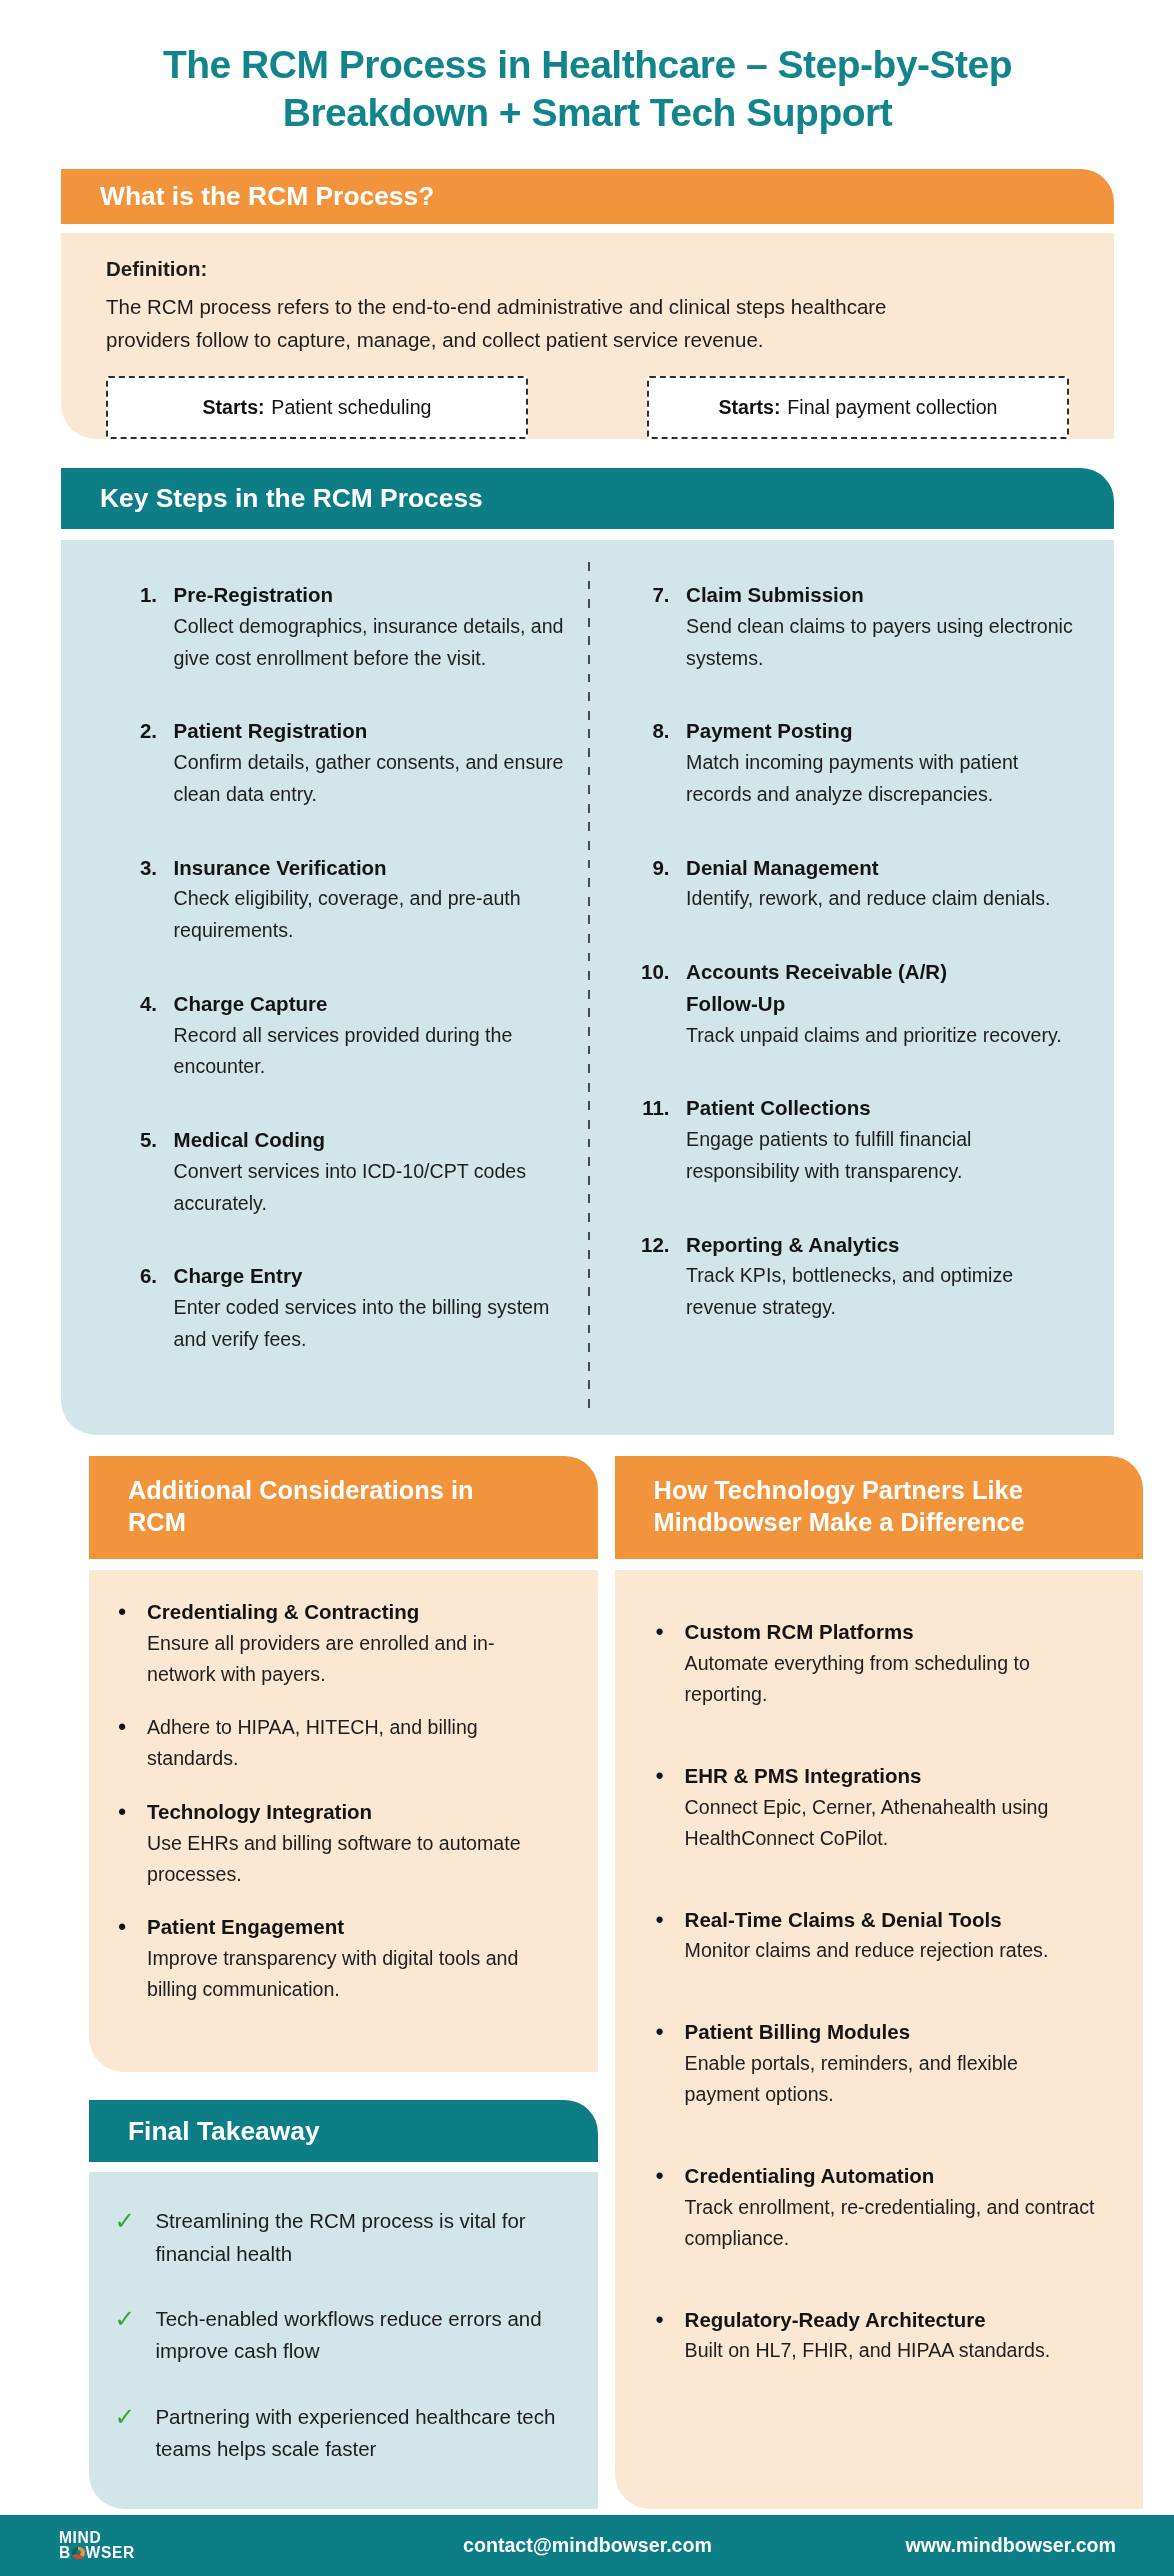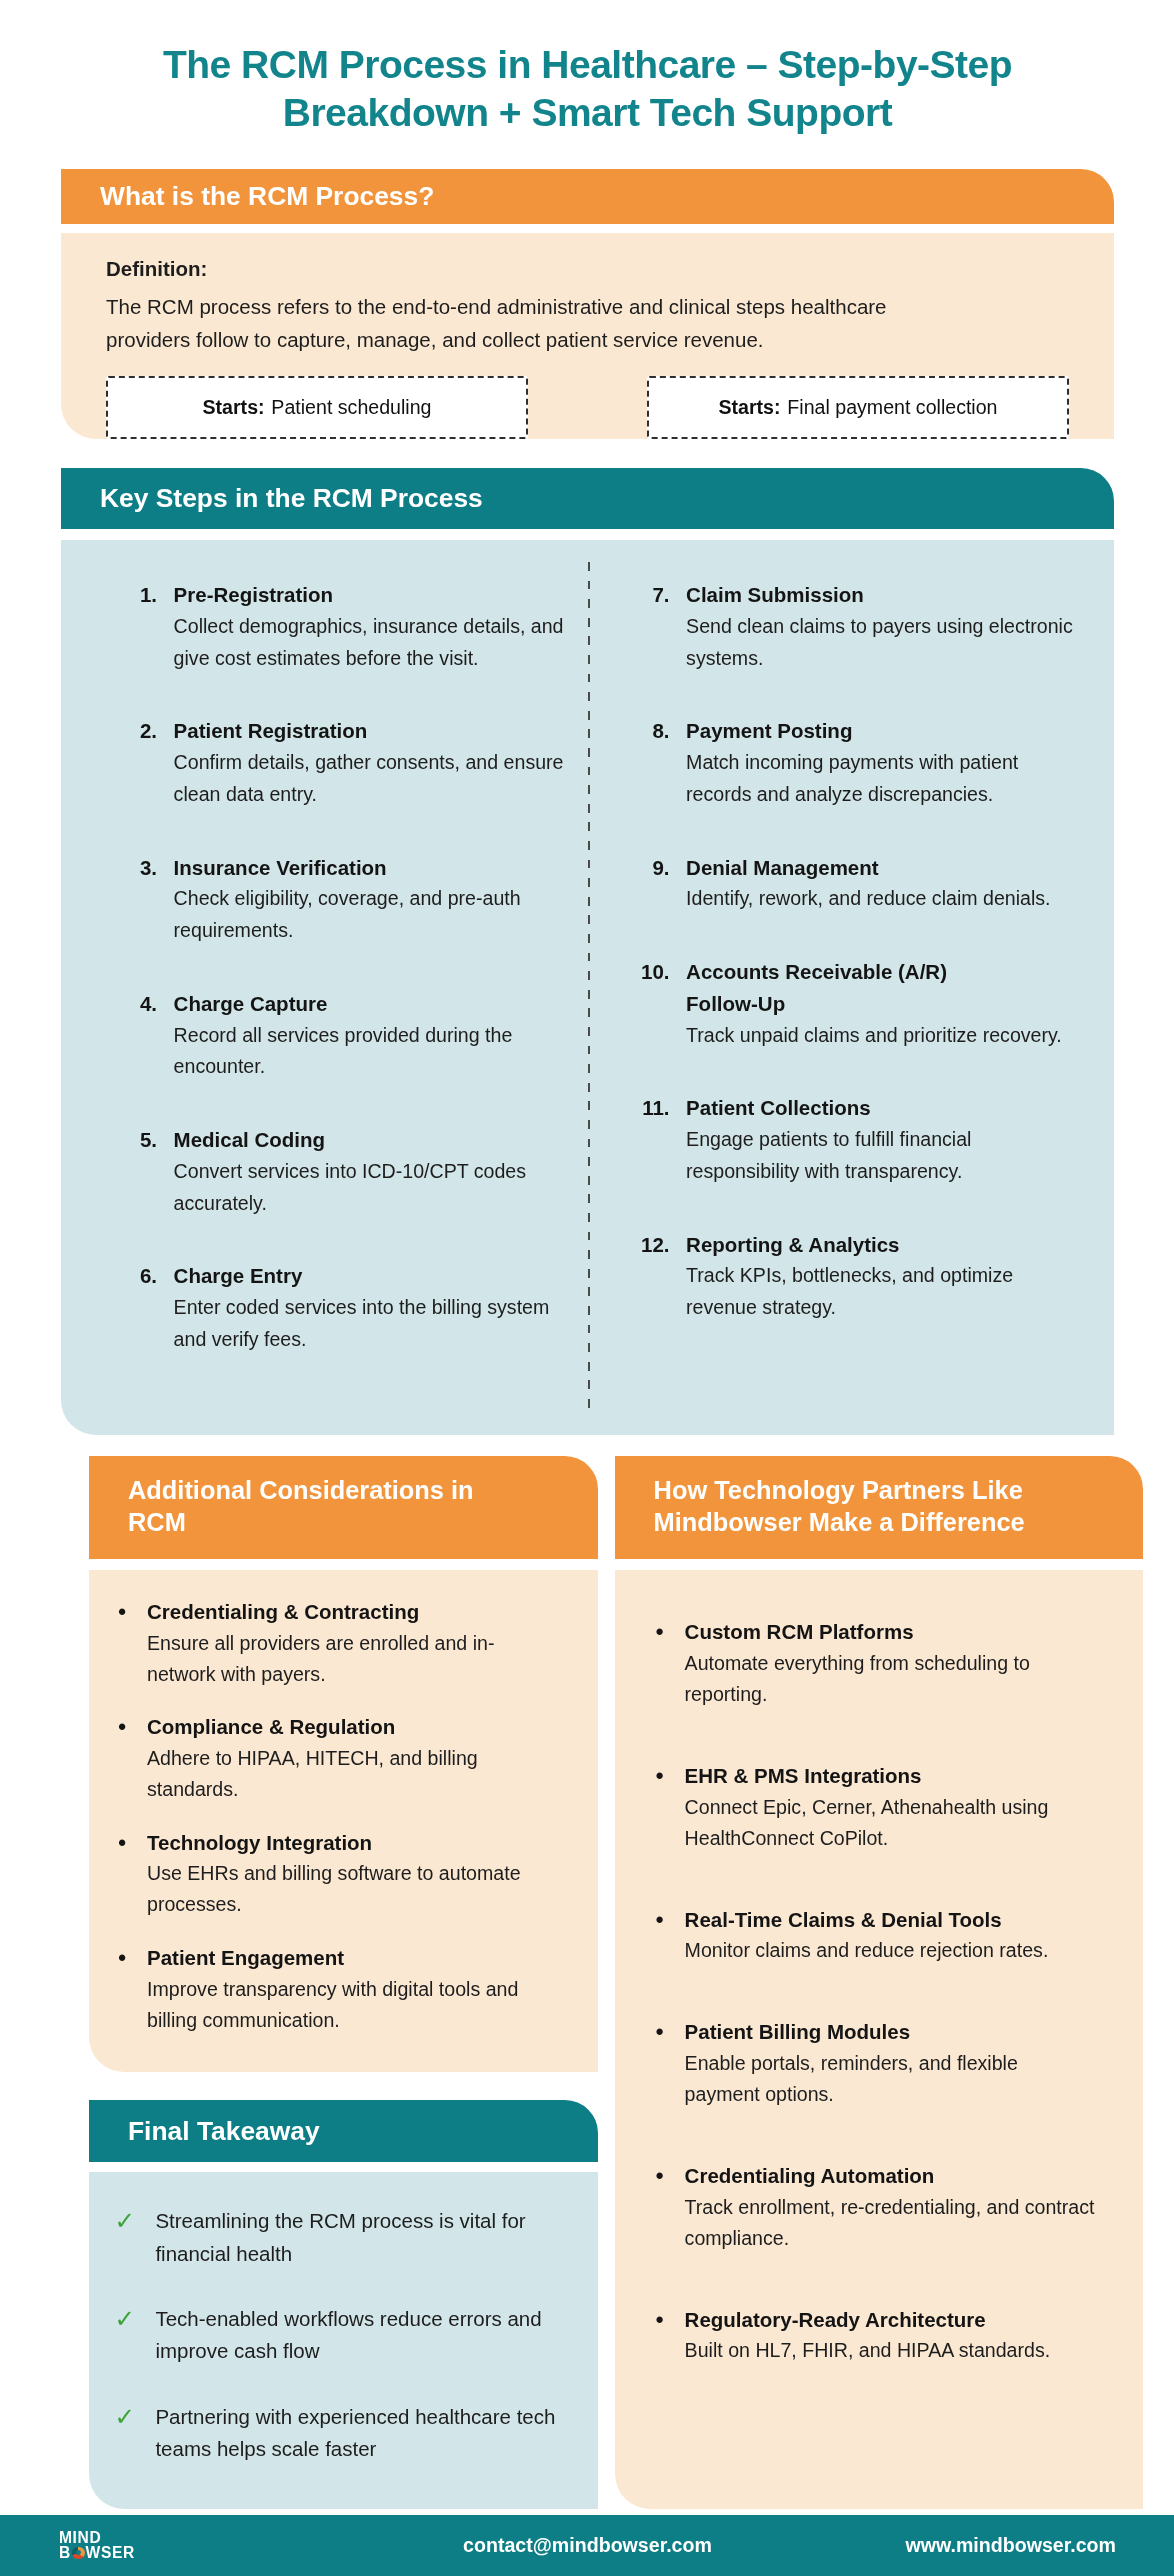--- a/index.html
+++ b/index.html
@@ -119,21 +119,21 @@
       <span class="hd-text">Key Steps in the RCM Process</span>
     </div>
     <div id="steps-panel" class="panel blue">
       <div class="col-divider"></div>
 
       <div class="steps-col left">
         <div class="step">
           <span class="step-num">1.</span>
           <div class="step-body">
             <div class="step-title">Pre-Registration</div>
-            <div class="step-desc">Collect demographics, insurance details, and give cost estimates before the visit.</div>
+            <div class="step-desc">Collect demographics, insurance details, and give cost enrollment before the visit.</div>
           </div>
         </div>
         <div class="step">
           <span class="step-num">2.</span>
           <div class="step-body">
             <div class="step-title">Patient Registration</div>
             <div class="step-desc">Confirm details, gather consents, and ensure clean data entry.</div>
           </div>
         </div>
         <div class="step">
@@ -222,21 +222,20 @@
           <div class="b-item">
             <span class="dot"></span>
             <div class="b-body">
               <div class="b-title">Credentialing &amp; Contracting</div>
               <div class="b-desc">Ensure all providers are enrolled and in-network with payers.</div>
             </div>
           </div>
           <div class="b-item">
             <span class="dot"></span>
             <div class="b-body">
-              <div class="b-title">Compliance &amp; Regulation</div>
               <div class="b-desc">Adhere to HIPAA, HITECH, and billing standards.</div>
             </div>
           </div>
           <div class="b-item">
             <span class="dot"></span>
             <div class="b-body">
               <div class="b-title">Technology Integration</div>
               <div class="b-desc">Use EHRs and billing software to automate processes.</div>
             </div>
           </div>

